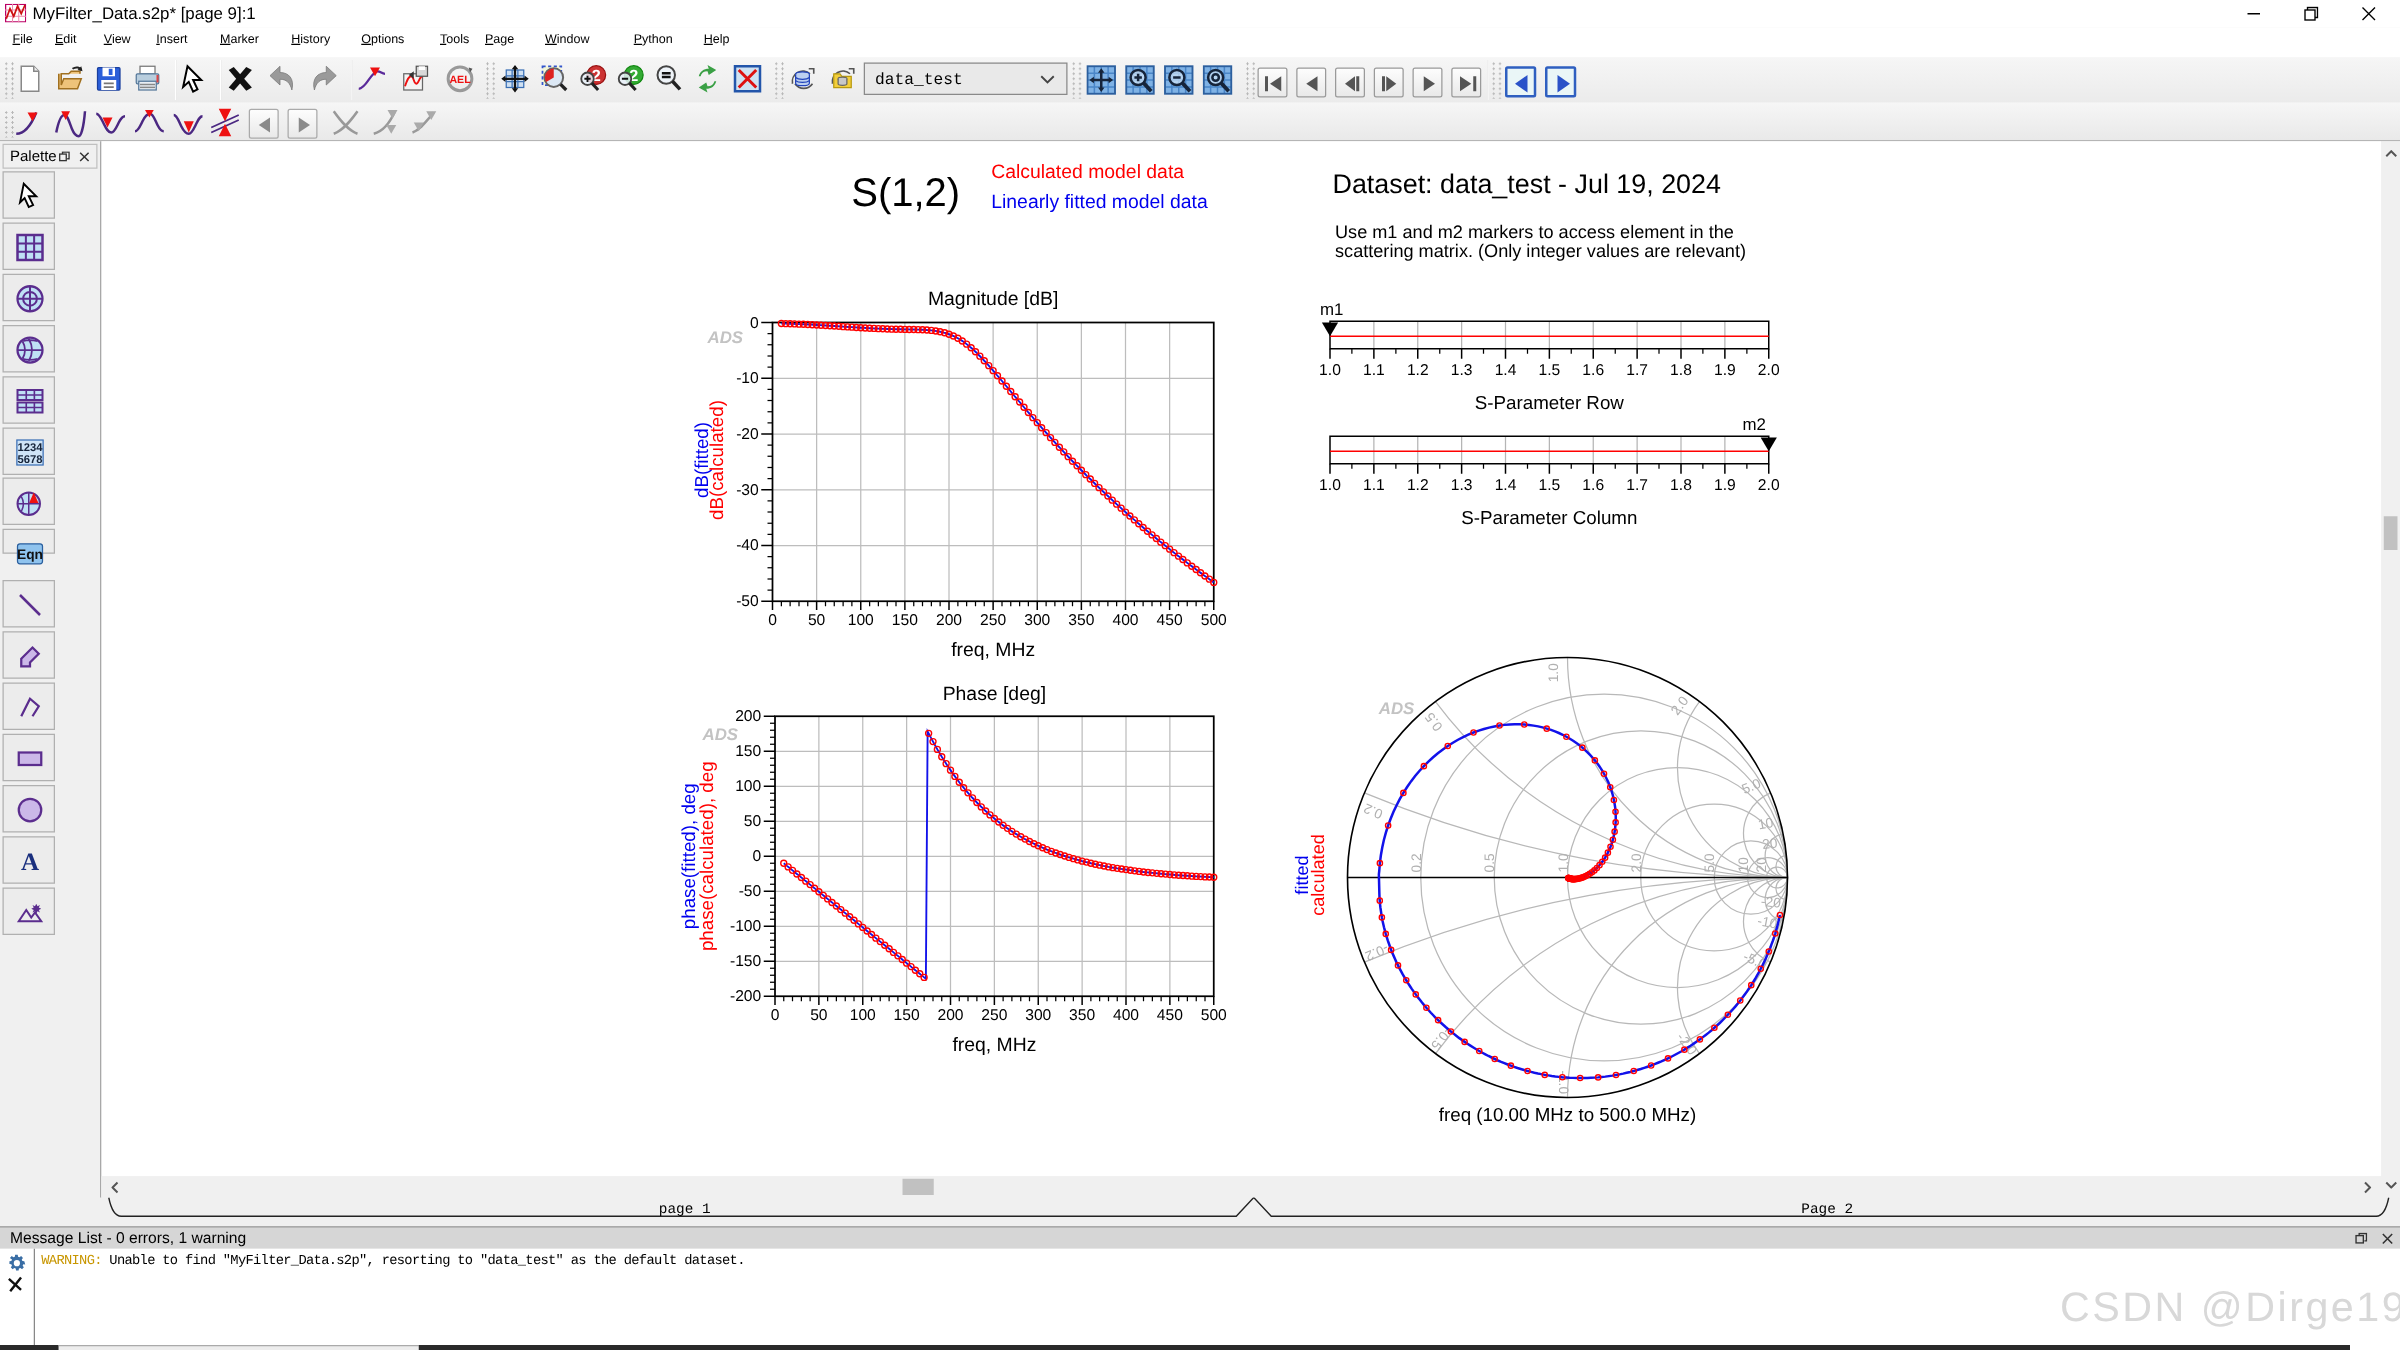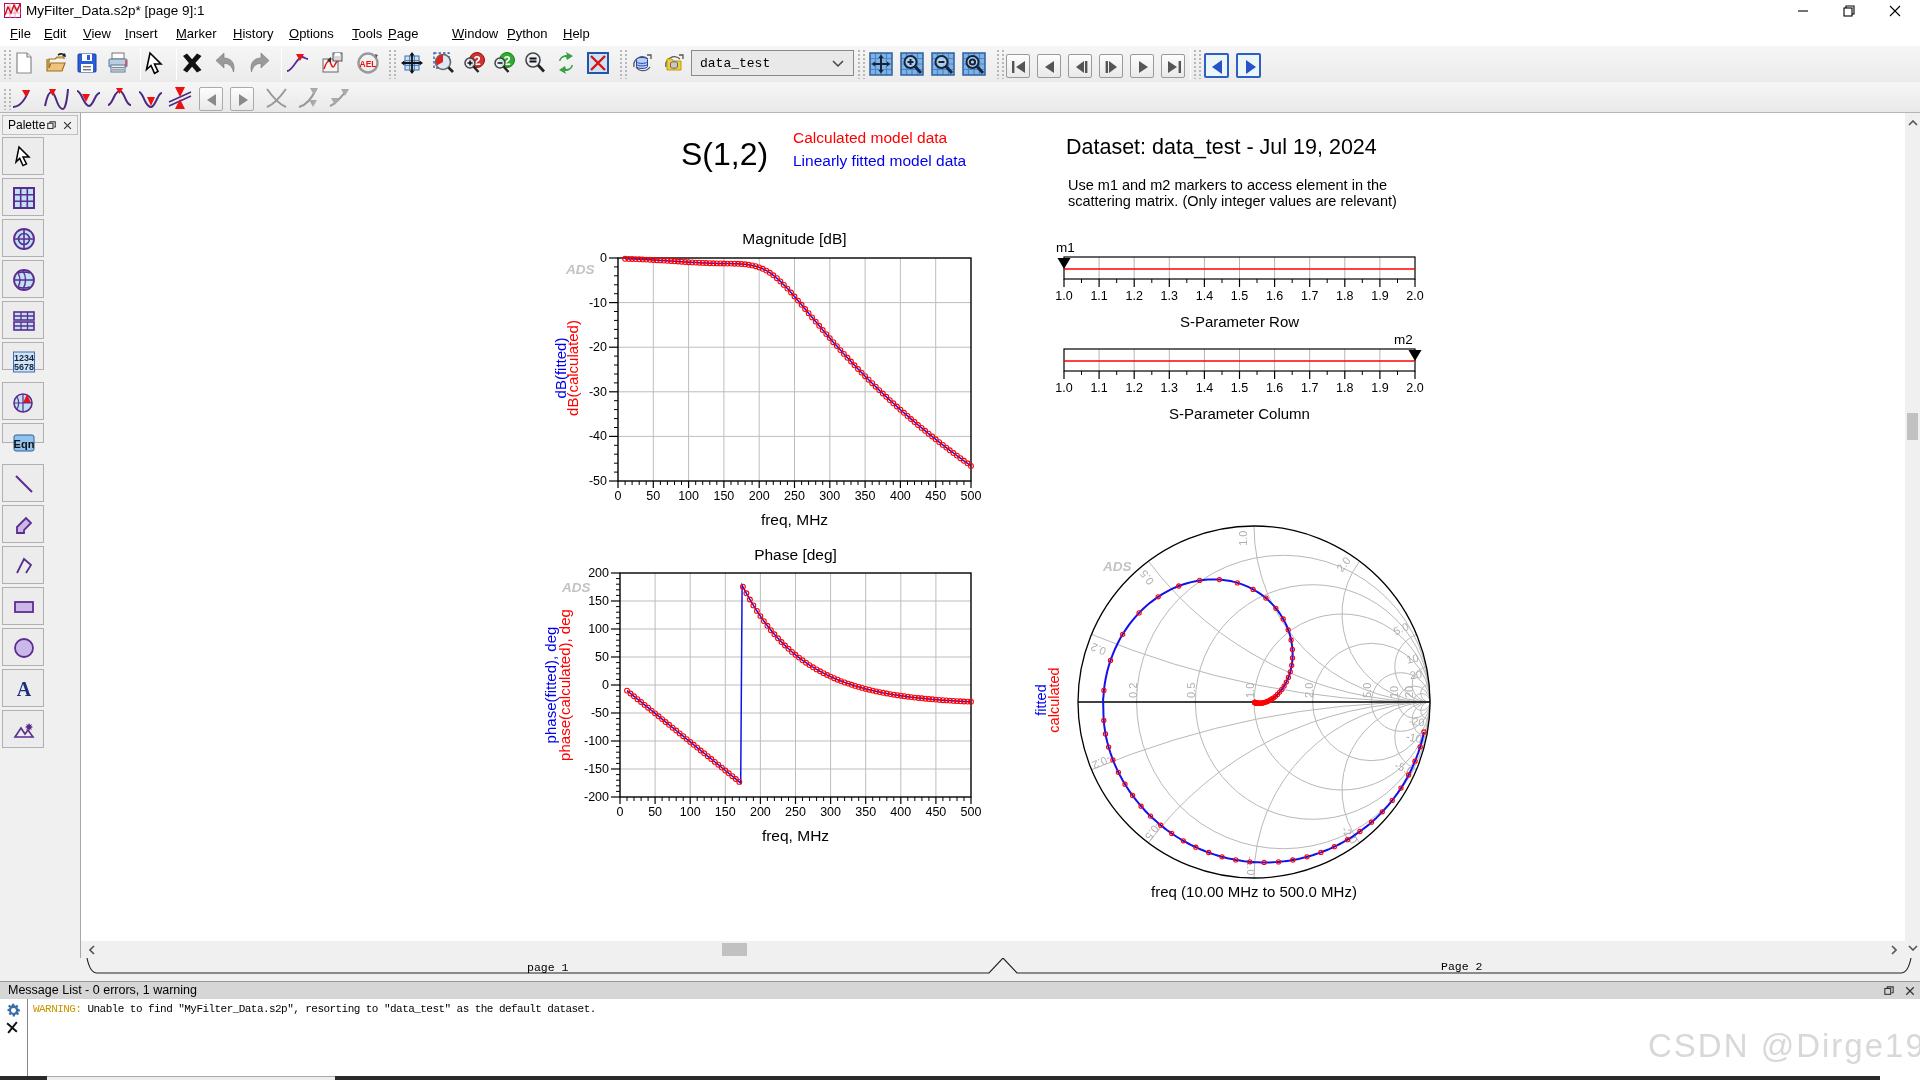--- a/index.html
+++ b/index.html
@@ -11,31 +11,31 @@
       <path d="M1 6h10" stroke="#000" stroke-width="1.1"></path>
     </svg>
     <svg width="12" height="12" viewBox="0 0 12 12" style="position:absolute;left:1843px;top:5px">
       <rect x="1" y="3" width="8" height="8" fill="none" stroke="#000" stroke-width="1.1"></rect>
       <path d="M3 3V1h8v8h-2" fill="none" stroke="#000" stroke-width="1.1"></path>
     </svg>
     <svg width="12" height="12" viewBox="0 0 12 12" style="position:absolute;left:1889px;top:5px">
       <path d="M1 1l10 10M11 1L1 11" stroke="#000" stroke-width="1.1"></path>
     </svg>
   </div>
-<div class="abs" style="left:0;top:22px;width:1920px;height:24px;background:#fff;font-size:13px">
+<div class="abs" style="left:0;top:22px;width:1920px;height:24px;background:#fff;font-size:10px">
     <span class="abs" style="left:10px;top:4px"><u>F</u>ile</span>
     <span class="abs" style="left:44px;top:4px"><u>E</u>dit</span>
     <span class="abs" style="left:83px;top:4px"><u>V</u>iew</span>
     <span class="abs" style="left:125px;top:4px"><u>I</u>nsert</span>
     <span class="abs" style="left:176px;top:4px"><u>M</u>arker</span>
     <span class="abs" style="left:233px;top:4px"><u>H</u>istory</span>
     <span class="abs" style="left:289px;top:4px"><u>O</u>ptions</span>
     <span class="abs" style="left:352px;top:4px"><u>T</u>ools</span>
     <span class="abs" style="left:388px;top:4px"><u>P</u>age</span>
-    <span class="abs" style="left:452px;top:4px"><u>W</u>indow</span>
+    <span class="abs" style="left:436px;top:4px"><u>W</u>indow</span>
     <span class="abs" style="left:507px;top:4px"><u>P</u>ython</span>
     <span class="abs" style="left:563px;top:4px"><u>H</u>elp</span>
   </div>
 <div class="abs" style="left:0;top:46px;width:1920px;height:36px;background:linear-gradient(#f6f6f6,#ebebeb)"></div>
 <div class="abs" style="left:0;top:82px;width:1920px;height:31px;background:linear-gradient(#f6f6f6,#e9e9e9);border-bottom:1px solid #b5b5b5"></div>
 <div style="position:absolute;left:4px;top:49px;width:2px;height:30px;background-image:radial-gradient(circle, #b8b8b8 0.8px, transparent 1px);background-size:2px 4px"></div>
 <div style="position:absolute;left:9px;top:49px;width:2px;height:30px;background-image:radial-gradient(circle, #b8b8b8 0.8px, transparent 1px);background-size:2px 4px"></div>
 <div style="position:absolute;left:140px;top:48px;width:1px;height:32px;background:#c8c8c8;border-right:1px solid #fff"></div>
 <div style="position:absolute;left:176px;top:48px;width:1px;height:32px;background:#c8c8c8;border-right:1px solid #fff"></div>
 <div style="position:absolute;left:281px;top:48px;width:1px;height:32px;background:#c8c8c8;border-right:1px solid #fff"></div>
@@ -299,21 +299,21 @@
         <path d="M2 12h20M6 5a14 14 0 0 1 0 14M11 3a18 18 0 0 1 0 18M6 5a20 20 0 0 1 12 0M6 19a20 20 0 0 0 12 0" stroke="#5b2d8e" stroke-width="1.4" fill="none"></path>
       </svg></div>
   </div>
 <div style="position:absolute;left:2px;top:301px;width:42px;height:38px;background:#ececec;border:1px solid #b0b0b0;box-sizing:border-box">
     <div style="position:absolute;left:9px;top:7px"><svg width="24" height="24" viewBox="0 0 24 24">
         <rect x="2" y="3" width="20" height="8" fill="#bfe0f5" stroke="#5b2d8e" stroke-width="1.6"></rect>
         <rect x="2" y="13" width="20" height="8" fill="#bfe0f5" stroke="#5b2d8e" stroke-width="1.6"></rect>
         <path d="M9 3v8M15.5 3v8M9 13v8M15.5 13v8M2 7h20M2 17h20" stroke="#5b2d8e" stroke-width="1.3"></path>
       </svg></div>
   </div>
-<div style="position:absolute;left:2px;top:342px;width:42px;height:28px;background:#ececec;border:1px solid #b0b0b0;box-sizing:border-box">
+<div style="position:absolute;left:2px;top:342px;width:42px;height:38px;background:#ececec;border:1px solid #b0b0b0;box-sizing:border-box">
     <div style="position:absolute;left:9px;top:7px"><svg width="24" height="24" viewBox="0 0 24 24">
         <rect x="1.5" y="2" width="21" height="20" fill="#cfe4f7" stroke="#3a6fb5"></rect>
         <text x="12" y="11" font-size="9" font-weight="bold" fill="#16243a" text-anchor="middle" font-family="Liberation Sans">1234</text>
         <text x="12" y="20" font-size="9" font-weight="bold" fill="#16243a" text-anchor="middle" font-family="Liberation Sans">5678</text>
       </svg></div>
   </div>
 <div style="position:absolute;left:2px;top:382px;width:42px;height:38px;background:#ececec;border:1px solid #b0b0b0;box-sizing:border-box">
     <div style="position:absolute;left:9px;top:7px"><svg width="24" height="24" viewBox="0 0 24 24">
         <circle cx="11" cy="13" r="9" fill="#bfe0f5" stroke="#5b2d8e" stroke-width="1.6"></circle>
         <path d="M11 13l4-9 4 9z" fill="#e11"></path>

